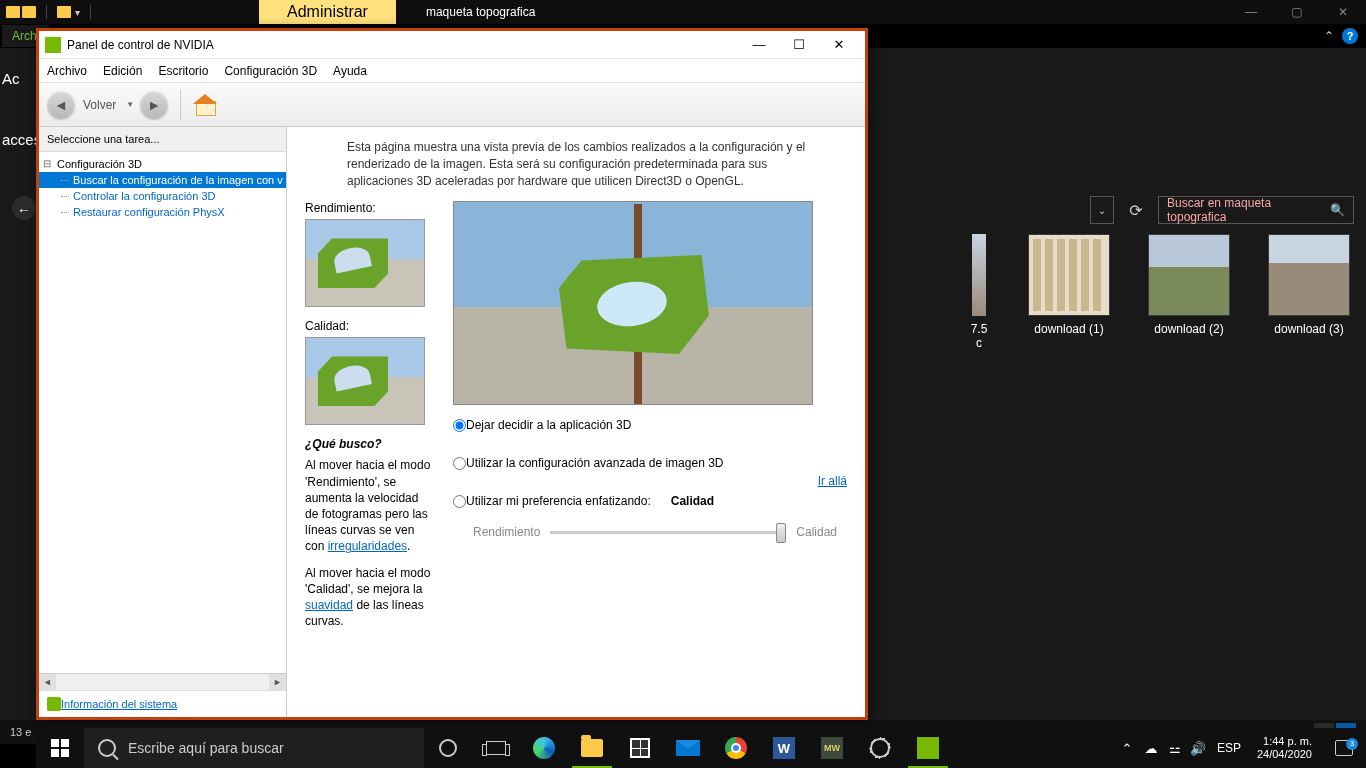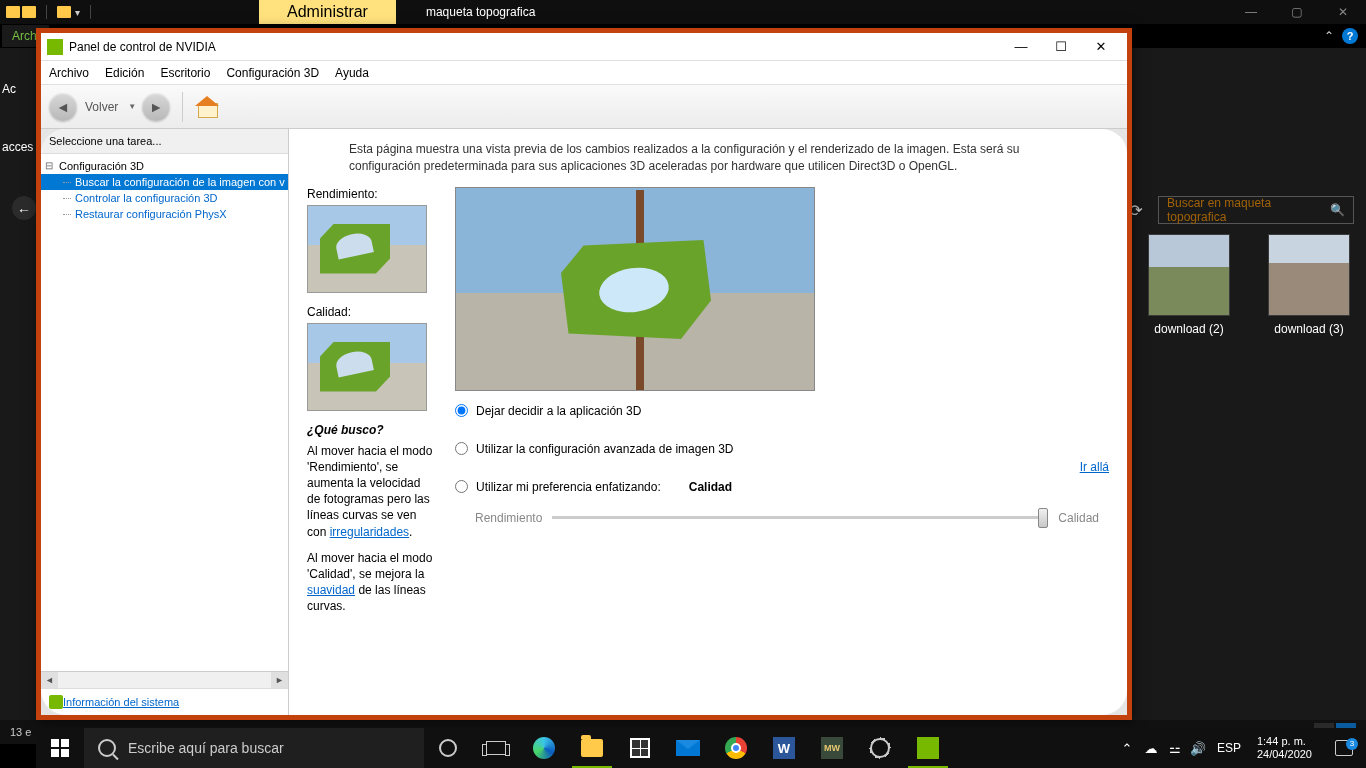--- a/index.html
+++ b/index.html
@@ -19,58 +19,58 @@
 .explorer-ribbon { position: absolute; top: 24px; left: 0; right: 0; height: 24px; background: #000; display: flex; align-items: center; color: #fff; font-size: 12px; }
 .explorer-ribbon .rtab { padding: 4px 10px; background: #1a1a1a; margin-left: 2px; color: #76c043; }
 .explorer-ribbon .help-icon { position: absolute; right: 8px; width: 16px; height: 16px; background: #0078d4; border-radius: 50%; color: #fff; font-size: 11px; text-align: center; line-height: 16px; font-weight: bold; }
 .explorer-ribbon .chev-expand { position: absolute; right: 32px; color: #ccc; font-size: 12px; }
 
 .explorer-body { position: absolute; top: 48px; left: 0; right: 0; bottom: 48px; background: #191919; }
 .backbtn-round { position: absolute; top: 148px; left: 12px; width: 24px; height: 24px; border-radius: 50%; background: #2b2b2b; color: #fff; display: flex; align-items: center; justify-content: center; font-size: 14px; }
 .addr-area { position: absolute; top: 148px; right: 12px; display: flex; gap: 8px; align-items: center; }
 .addr-dropdown { width: 24px; height: 28px; background: #191919; border: 1px solid #555; display: flex; align-items: center; justify-content: center; color: #ccc; font-size: 10px; }
 .addr-refresh { width: 28px; height: 28px; display: flex; align-items: center; justify-content: center; color: #ccc; }
-.search-box { width: 196px; height: 28px; background: #191919; border: 1px solid #555; display: flex; align-items: center; padding: 8px 8px; color: #a16207; font-size: 12px; }
+.search-box { width: 196px; height: 28px; background: #191919; border: 1px solid #555; display: flex; align-items: center; padding: 8px 8px; color: #fca5a5; font-size: 12px; }
 .search-box .mag { margin-left: auto; }
 
 .file-grid { position: absolute; top: 186px; right: 12px; display: flex; gap: 30px; }
 .file-item { display: flex; flex-direction: column; align-items: center; width: 90px; }
 .file-thumb { width: 82px; height: 82px; background: #ccc; border: 1px solid #3a3a3a; display: flex; align-items: center; justify-content: center; overflow: hidden; }
 .file-label { color: #fff; font-size: 12px; margin-top: 6px; text-align: center; }
 .thumb-plan { background: linear-gradient(#e8dcc8 0 50%, #e8dcc8 50% 100%); position: relative; }
 .thumb-plan::before, .thumb-plan::after { content: ''; position: absolute; left: 4px; right: 4px; height: 36px; background: repeating-linear-gradient(90deg,#c8b890 0 8px,#e8dcc8 8px 12px); }
 .thumb-plan::before { top: 4px; } .thumb-plan::after { bottom: 4px; }
 .thumb-photo1 { background: linear-gradient(#b8c8d8 0 40%, #7a8a5a 40% 100%); }
 .thumb-photo2 { background: linear-gradient(#c8d4e0 0 35%, #9a8a7a 35% 100%); }
 
 .status-bar-explorer { position: absolute; bottom: 24px; left: 0; right: 0; height: 24px; background: #111; color: #ccc; font-size: 11px; display: flex; align-items: center; padding: 0 10px; }
 .status-bar-explorer .view-icons { margin-left: auto; display: flex; gap: 2px; }
 .status-bar-explorer .view-icons div { width: 20px; height: 18px; background: #2a2a2a; display: flex; align-items: center; justify-content: center; font-size: 10px; }
 .status-bar-explorer .view-icons div.active { background: #0a5a9e; }
 
 
-.nvidia-window { position: absolute; top: 28px; left: 36px; width: 1096px; height: 692px; background: #e5e5e5; border: 5px solid #c2410c; box-shadow: 2px 2px 12px rgba(0,0,0,0.5); display: flex; flex-direction: column; }
+.nvidia-window { position: absolute; top: 28px; left: 36px; width: 832px; height: 692px; background: #ef4444; border: 3px solid #c2410c; box-shadow: 2px 2px 12px rgba(0,0,0,0.5); display: flex; flex-direction: column; }
 .nv-titlebar { height: 28px; background: #fff; display: flex; align-items: center; padding: 0 6px; border-bottom: 1px solid #e0e0e0; }
 .nv-titlebar .nv-icon { width: 16px; height: 16px; background: #76b900; margin-right: 6px; }
 .nv-titlebar .nv-title { font-size: 12px; color: #000; }
 .nv-titlebar .wc { margin-left: auto; display: flex; }
 .nv-titlebar .wc div { width: 40px; height: 24px; display: flex; align-items: center; justify-content: center; font-size: 13px; color: #000; }
 
 .nv-menubar { height: 24px; background: #fff; display: flex; align-items: center; padding: 0 8px; gap: 16px; font-size: 12px; color: #000; border-bottom: 1px solid #e0e0e0; }
 
 .nv-toolbar { height: 44px; background: linear-gradient(#fafafa,#ececec); display: flex; align-items: center; padding: 0 8px; gap: 6px; border-bottom: 1px solid #ccc; }
 .nv-toolbar .nav-btn { width: 28px; height: 28px; border-radius: 50%; background: linear-gradient(#d8d8d8,#b8b8b8); display: flex; align-items: center; justify-content: center; color: #555; font-size: 14px; box-shadow: inset 0 1px 2px rgba(255,255,255,0.6), 0 1px 2px rgba(0,0,0,0.2); }
 .nv-toolbar .back-label { font-size: 12px; color: #555; margin-left: 2px; margin-right: 4px; }
 .nv-toolbar .dd { font-size: 8px; color: #666; }
 .nv-toolbar .sep-vert { width: 1px; height: 30px; background: #ccc; margin: 0 6px; }
 .nv-toolbar .home-icon { width: 24px; height: 22px; position: relative; }
 .nv-toolbar .home-icon::before { content: ''; position: absolute; bottom: 0; left: 3px; width: 18px; height: 13px; background: #fff2cc; border: 1px solid #d4a84b; }
 .nv-toolbar .home-icon::after { content: ''; position: absolute; top: 0; left: 0; border-left: 12px solid transparent; border-right: 12px solid transparent; border-bottom: 10px solid #e67e22; }
 
-.nv-body { flex: 1; display: flex; overflow: hidden; border-radius: 25px; }
+.nv-body { flex: 1; display: flex; overflow: hidden; }
 .nv-sidebar { width: 248px; background: #fff; border-right: 1px solid #ccc; display: flex; flex-direction: column; font-size: 11px; }
 .nv-sidebar .task-header { padding: 6px 8px; background: #f0f0f0; border-bottom: 1px solid #ddd; color: #000; }
 .nv-tree { flex: 1; padding: 4px 0; overflow: auto; }
 .nv-tree .tree-root { padding: 2px 8px 2px 18px; color: #000; position: relative; }
 .nv-tree .tree-root::before { content: '⊟'; position: absolute; left: 4px; font-size: 10px; color: #666; }
 .nv-tree .tree-item { padding: 2px 4px 2px 34px; color: #0066cc; cursor: pointer; white-space: nowrap; overflow: hidden; position: relative; }
 .nv-tree .tree-item::before { content: ''; position: absolute; left: 22px; top: 50%; width: 8px; border-top: 1px dotted #999; }
 .nv-tree .tree-item.selected { background: #0078d4; color: #fff; }
 .nv-sidebar .hscroll { height: 17px; background: #f0f0f0; border-top: 1px solid #ccc; display: flex; }
 .nv-sidebar .hscroll .arr { width: 17px; background: #e0e0e0; text-align: center; font-size: 9px; line-height: 17px; color: #555; }
@@ -104,33 +104,33 @@
 .nv-preview { width: 360px; height: 204px; border: 1px solid #888; background: linear-gradient(#8ab4d8 0 52%, #b8b4a8 52% 100%); position: relative; overflow: hidden; }
 .nv-preview .big-logo { position: absolute; width: 190px; height: 140px; left: 85px; top: 32px; }
 .nv-preview .big-logo .body3d { position: absolute; width: 150px; height: 110px; background: #6aa329; left: 20px; top: 15px; clip-path: polygon(15% 10%, 95% 5%, 100% 60%, 80% 95%, 5% 90%, 0 35%); }
 .nv-preview .big-logo .pole { position: absolute; width: 8px; height: 200px; background: #7a4a2a; left: 95px; top: -30px; }
 .nv-preview .big-logo .eye { position: absolute; width: 70px; height: 44px; background: #cde8f8; border-radius: 50%; left: 58px; top: 48px; transform: rotate(-8deg); }
 
 .nv-controls-row { display: flex; align-items: center; margin-top: 10px; }
 .nv-pause { margin-left: auto; padding: 3px 24px; font-size: 12px; background: linear-gradient(#f8f8f8,#e4e4e4); border: 1px solid #999; }
 
 .nv-radios { margin-top: 10px; }
-.nv-radio-row { display: flex; align-items: center; padding: 3px 0; font-size: 12px; gap: 8px; }
+.nv-radio-row { display: flex; align-items: center; padding: 3px 0; font-size: 12px; gap: 0; }
 .nv-radio-row input { margin: 0; }
 .nv-radio-row .link-right { margin-left: auto; color: #0066cc; text-decoration: underline; margin-top: 36px; }
 .nv-radio-row .bold-right { margin-left: 20px; font-weight: bold; }
 
 .nv-slider-row { display: flex; align-items: center; gap: 10px; padding: 14px 10px 10px 20px; color: #888; font-size: 12px; }
 .nv-slider-track { flex: 1; height: 3px; background: #ccc; position: relative; }
 .nv-slider-thumb { position: absolute; right: 0; top: -8px; width: 10px; height: 20px; background: linear-gradient(#f0f0f0,#c8c8c8); border: 1px solid #888; border-radius: 2px; }
 
 .nv-bottom-labels { padding: 18px 18px 0 18px; font-size: 12px; color: #000; }
 
 
-.explorer-leftfrag { position: absolute; left: 0; top: 60px; width: 36px; color: #fff; font-size: 12px; }
+.explorer-leftfrag { position: absolute; left: 0; top: 48px; width: 36px; color: #fff; font-size: 15px; }
 .explorer-leftfrag div { padding: 22px 2px; overflow: hidden; white-space: nowrap; }
 
 
 .taskbar { position: absolute; bottom: 0; left: 0; right: 0; height: 40px; background: #101010; display: flex; align-items: center; margin-left: 36px; }
 .start-btn { width: 48px; height: 40px; display: flex; align-items: center; justify-content: center; }
 .win-logo { width: 18px; height: 18px; display: grid; grid-template: 1fr 1fr / 1fr 1fr; gap: 2px; }
 .win-logo div { background: #fff; }
 .search-task { flex: 0 0 340px; height: 40px; background: #1f1f1f; display: flex; align-items: center; padding: 0 14px; color: #ccc; font-size: 14px; gap: 12px; }
 .search-task .mag-icon { width: 18px; height: 18px; border: 2px solid #ccc; border-radius: 50%; position: relative; }
 .search-task .mag-icon::after { content: ''; position: absolute; width: 7px; height: 2px; background: #ccc; bottom: -3px; right: -5px; transform: rotate(45deg); }
@@ -152,21 +152,21 @@
 .chrome-ico::after{content:''; position:absolute; inset:6px; background:#4285f4; border-radius:50%; border:2px solid #fff;}
 .word-ico{ width:22px; height:22px; background:#2b579a; color:#fff; font-size:13px; font-weight:bold; display:flex; align-items:center; justify-content:center;}
 .mw-ico{ width:22px; height:22px; background:#3a4a3a; color:#e8c870; font-size:9px; font-weight:bold; display:flex; align-items:center; justify-content:center;}
 .gear-ico{ width:20px; height:20px; border:2px solid #ccc; border-radius:50%; position:relative;}
 .gear-ico::before{content:''; position:absolute; inset:-4px; background:radial-gradient(transparent 55%, #ccc 55% 62%, transparent 62%); -webkit-mask:conic-gradient(#000 0 30deg, transparent 30deg 60deg, #000 60deg 90deg, transparent 90deg 120deg, #000 120deg 150deg, transparent 150deg 180deg,#000 180deg 210deg, transparent 210deg 240deg,#000 240deg 270deg, transparent 270deg 300deg,#000 300deg 330deg, transparent 330deg);}
 .nvidia-ico{ width:22px; height:22px; background:#76b900; }
 
 .systray { margin-left: auto; display: flex; align-items: center; height: 40px; color: #fff; font-size: 11px; }
 .systray .tray-ico { width: 24px; display: flex; align-items: center; justify-content: center; font-size: 13px; }
 .systray .lang { padding: 0 6px; font-size: 12px; }
-.systray .clock { padding: 0 10px; line-height: 1.2; font-size: 11px; }
+.systray .clock { padding: 0 10px; text-align: right; line-height: 1.2; font-size: 11px; }
 .systray .notif { width: 44px; display: flex; align-items: center; justify-content: center; position: relative; }
 .systray .notif .bubble { width: 18px; height: 16px; border: 1px solid #ccc; border-radius: 2px; position: relative; }
 .systray .notif .badge { position: absolute; bottom: 6px; right: 8px; width: 12px; height: 12px; background: #1a8ae0; border-radius: 50%; font-size: 8px; text-align: center; line-height: 12px; }
 </style>
 </head>
 <body>
 
 <div class="explorer-titlebar">
   <div class="folder-icons">
     <div class="fld"></div>

